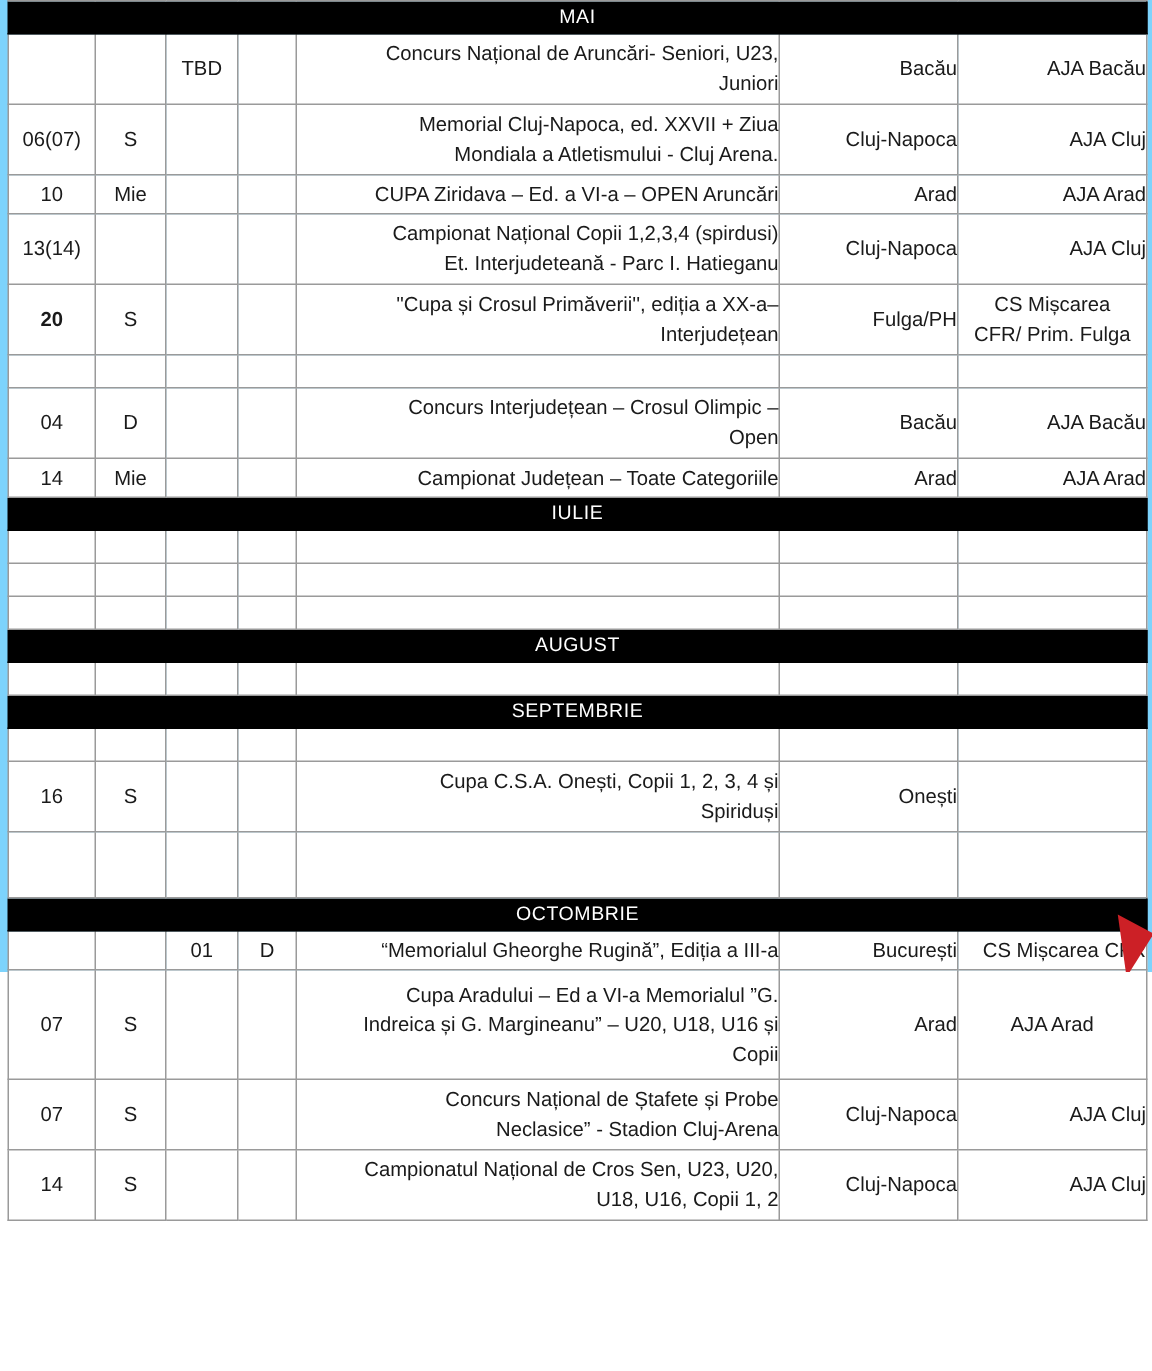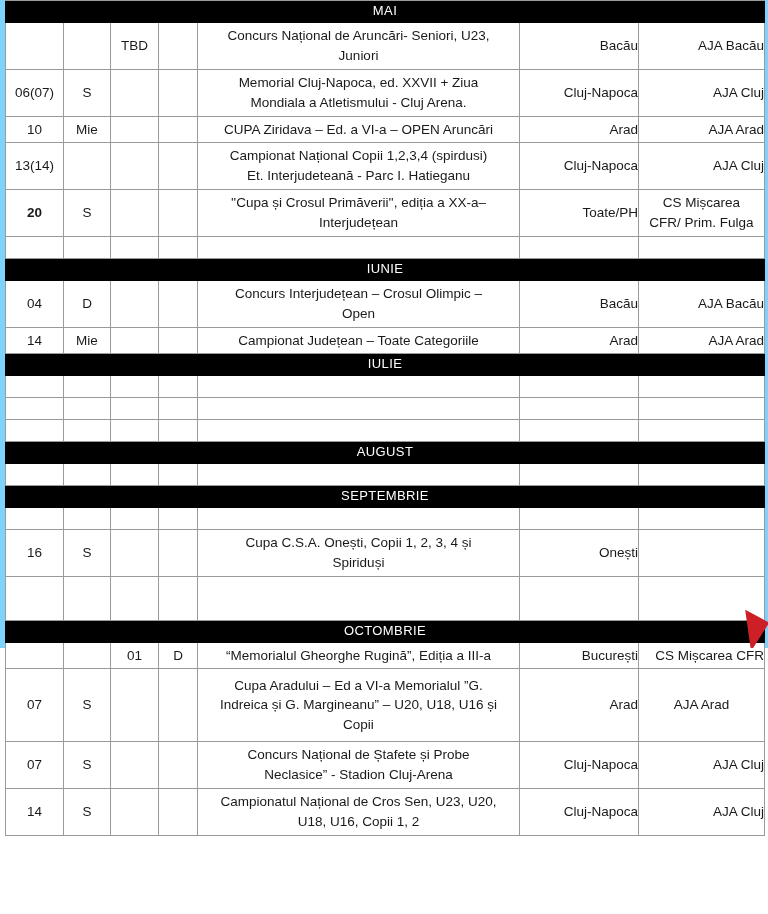--- a/index.html
+++ b/index.html
@@ -44,21 +44,21 @@
   col.c4 { width: 39px; }
   col.c5 { width: 322px; }
   col.c6 { width: 119px; }
   col.c7 { width: 126px; }
 
   td.dcell {
     text-align: center;
     vertical-align: middle;
   }
   td.ecell {
-    text-align: center;
+    text-align: right;
     padding: 2px 4px 2px 8px;
     vertical-align: middle;
   }
   td.loc {
     text-align: right;
     vertical-align: middle;
   }
   td.org {
     text-align: right;
     padding-left: 8px;
@@ -178,37 +178,34 @@
         </tr>
         <tr>
           <td class="dcell" style="height:46px;font-weight:bold;">20</td>
           <td class="dcell">S</td>
           <td class="dcell"></td>
           <td class="dcell"></td>
           <td class="ecell">
             <span class="line2">''Cupa și Crosul Primăverii'', ediția a XX-a–</span>
             <span class="line2">Interjudețean</span>
           </td>
-          <td class="loc">Toate/PH</td>
+          <td class="loc">Fulga/PH</td>
           <td class="org ctr">
             <span class="line2">CS Mișcarea</span>
             <span class="line2">CFR/ Prim. Fulga</span>
           </td>
         </tr>
         <tr class="r-empty">
           <td class="dcell" style="height:21px;"></td>
           <td class="dcell" style="height:21px;"></td>
           <td class="dcell" style="height:21px;"></td>
           <td class="dcell" style="height:21px;"></td>
           <td class="ecell" style="height:21px;"></td>
           <td class="loc" style="height:21px;"></td>
           <td class="org" style="height:21px;"></td>
-        </tr>
-        <tr class="monthrow">
-          <td colspan="7">IUNIE</td>
         </tr>
         <tr>
           <td class="dcell" style="height:46px;">04</td>
           <td class="dcell">D</td>
           <td class="dcell"></td>
           <td class="dcell"></td>
           <td class="ecell">
             <span class="line2">Concurs Interjudețean – Crosul Olimpic –</span>
             <span class="line2">Open</span>
           </td>

